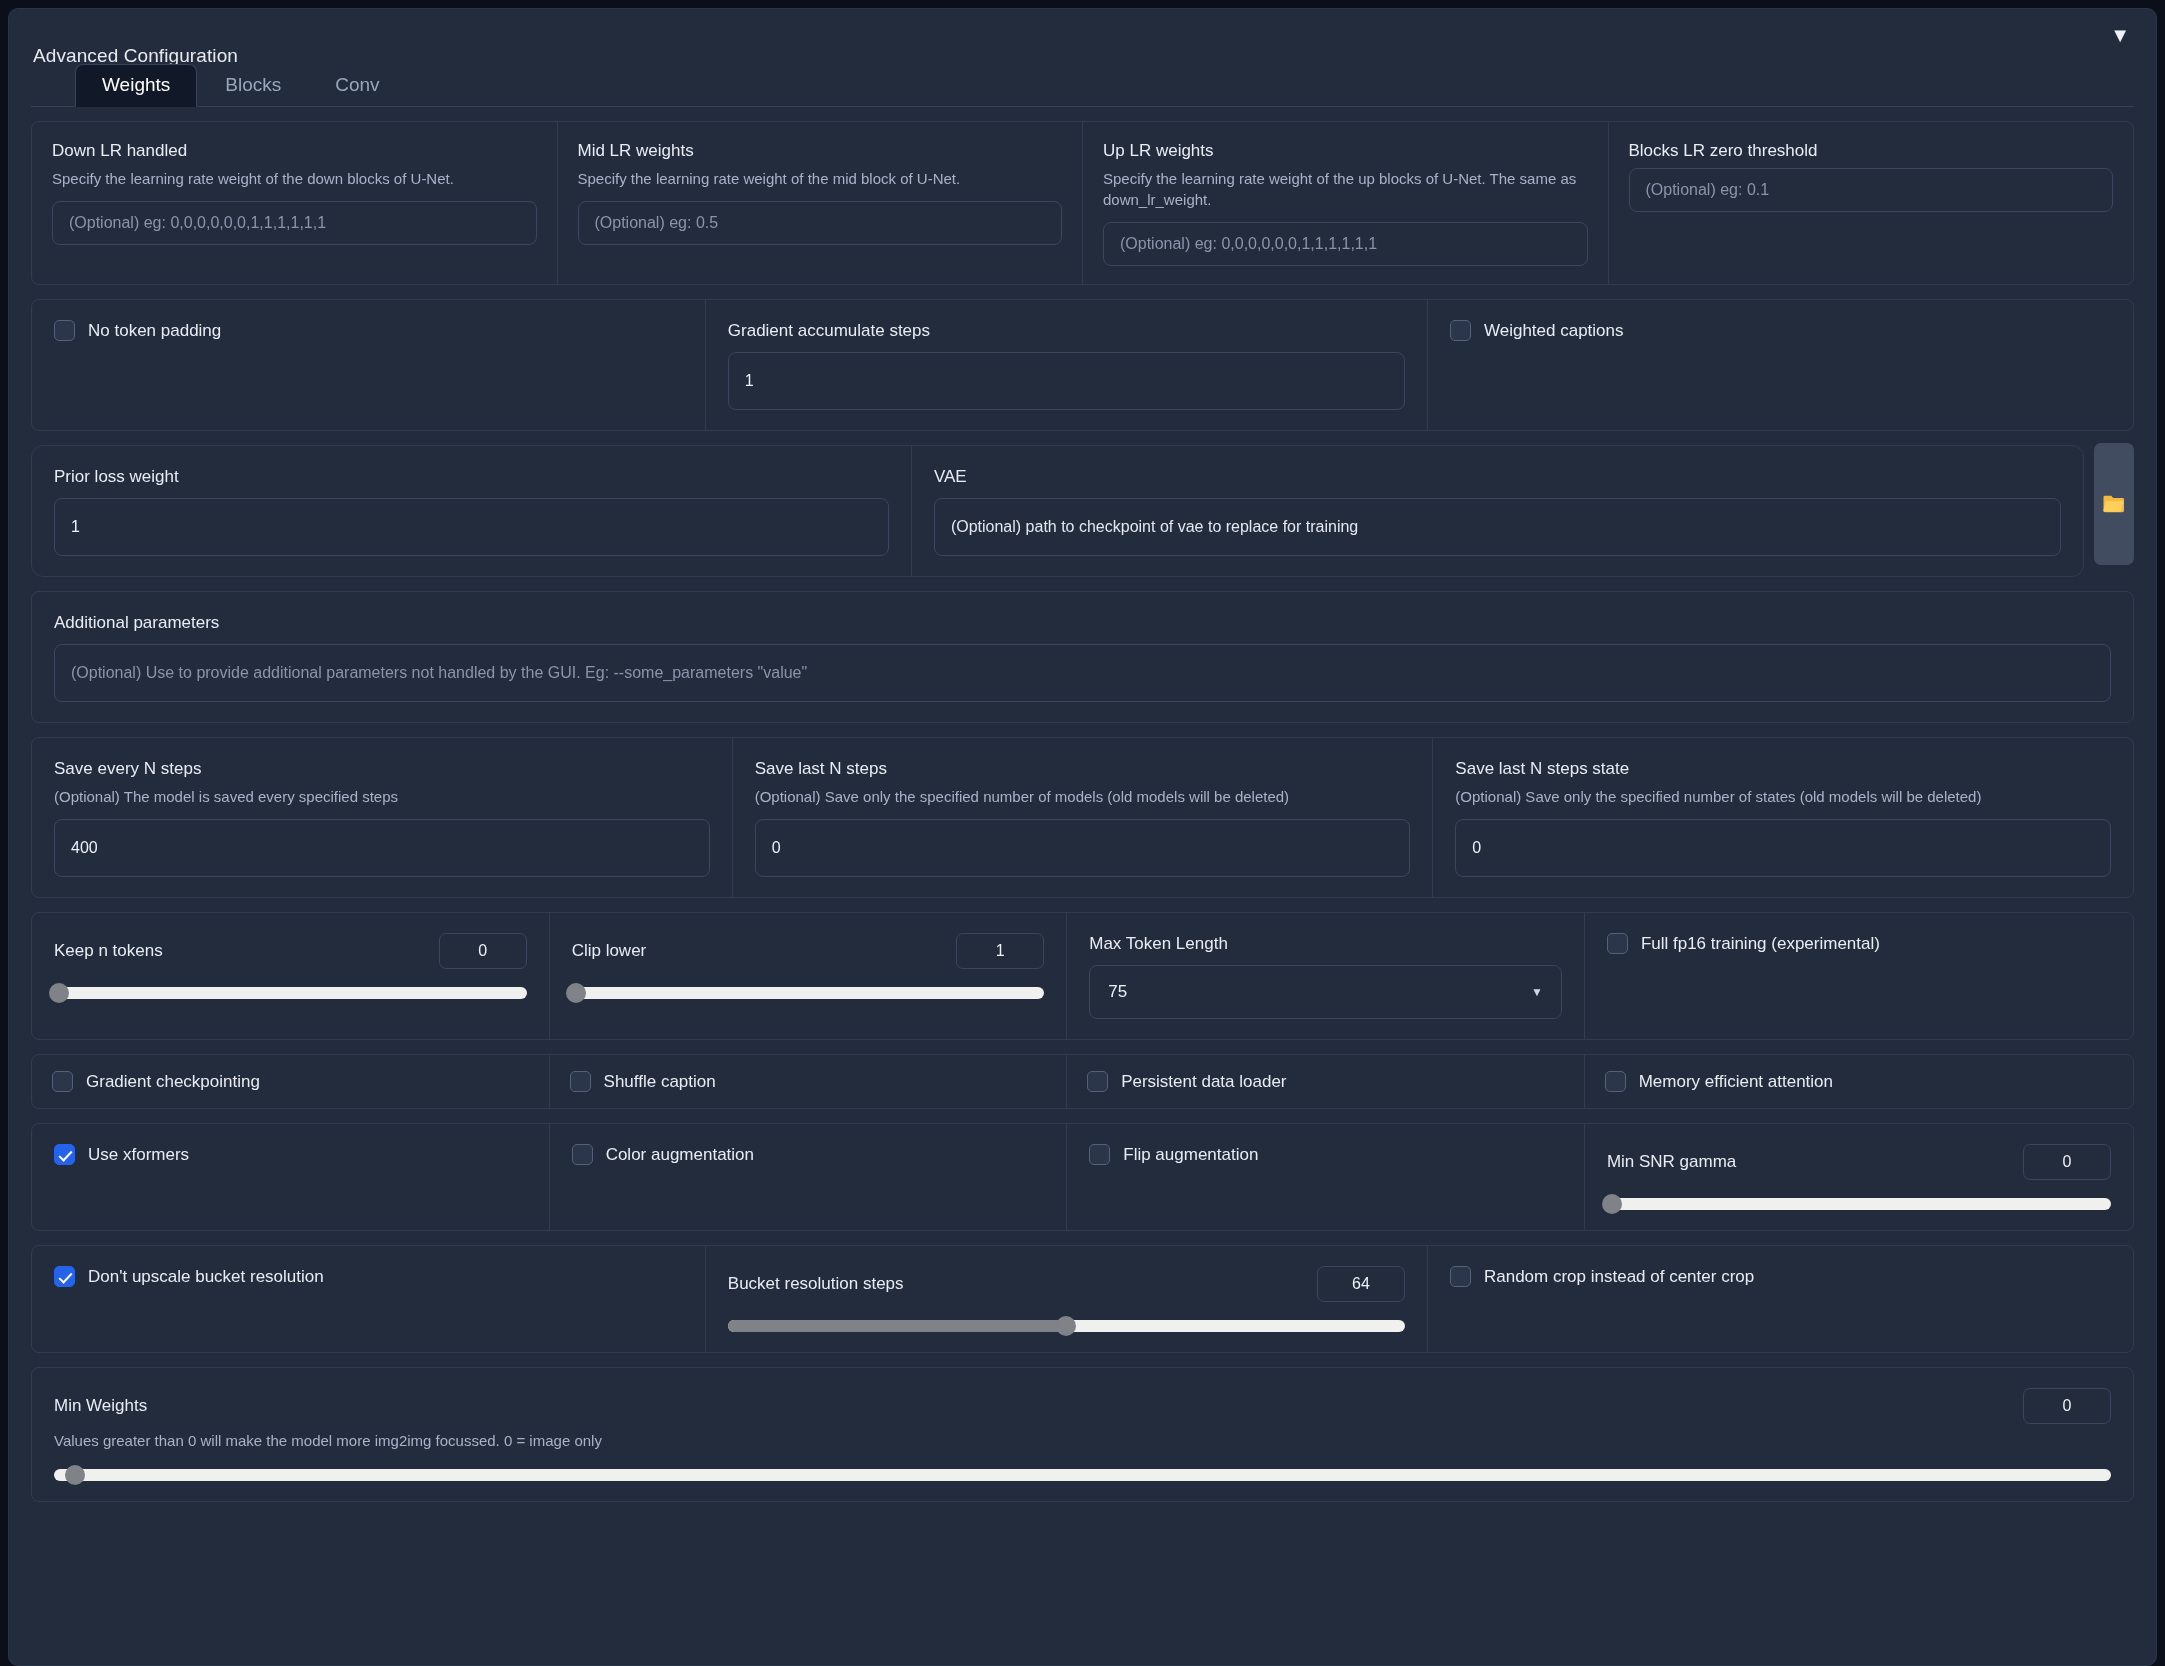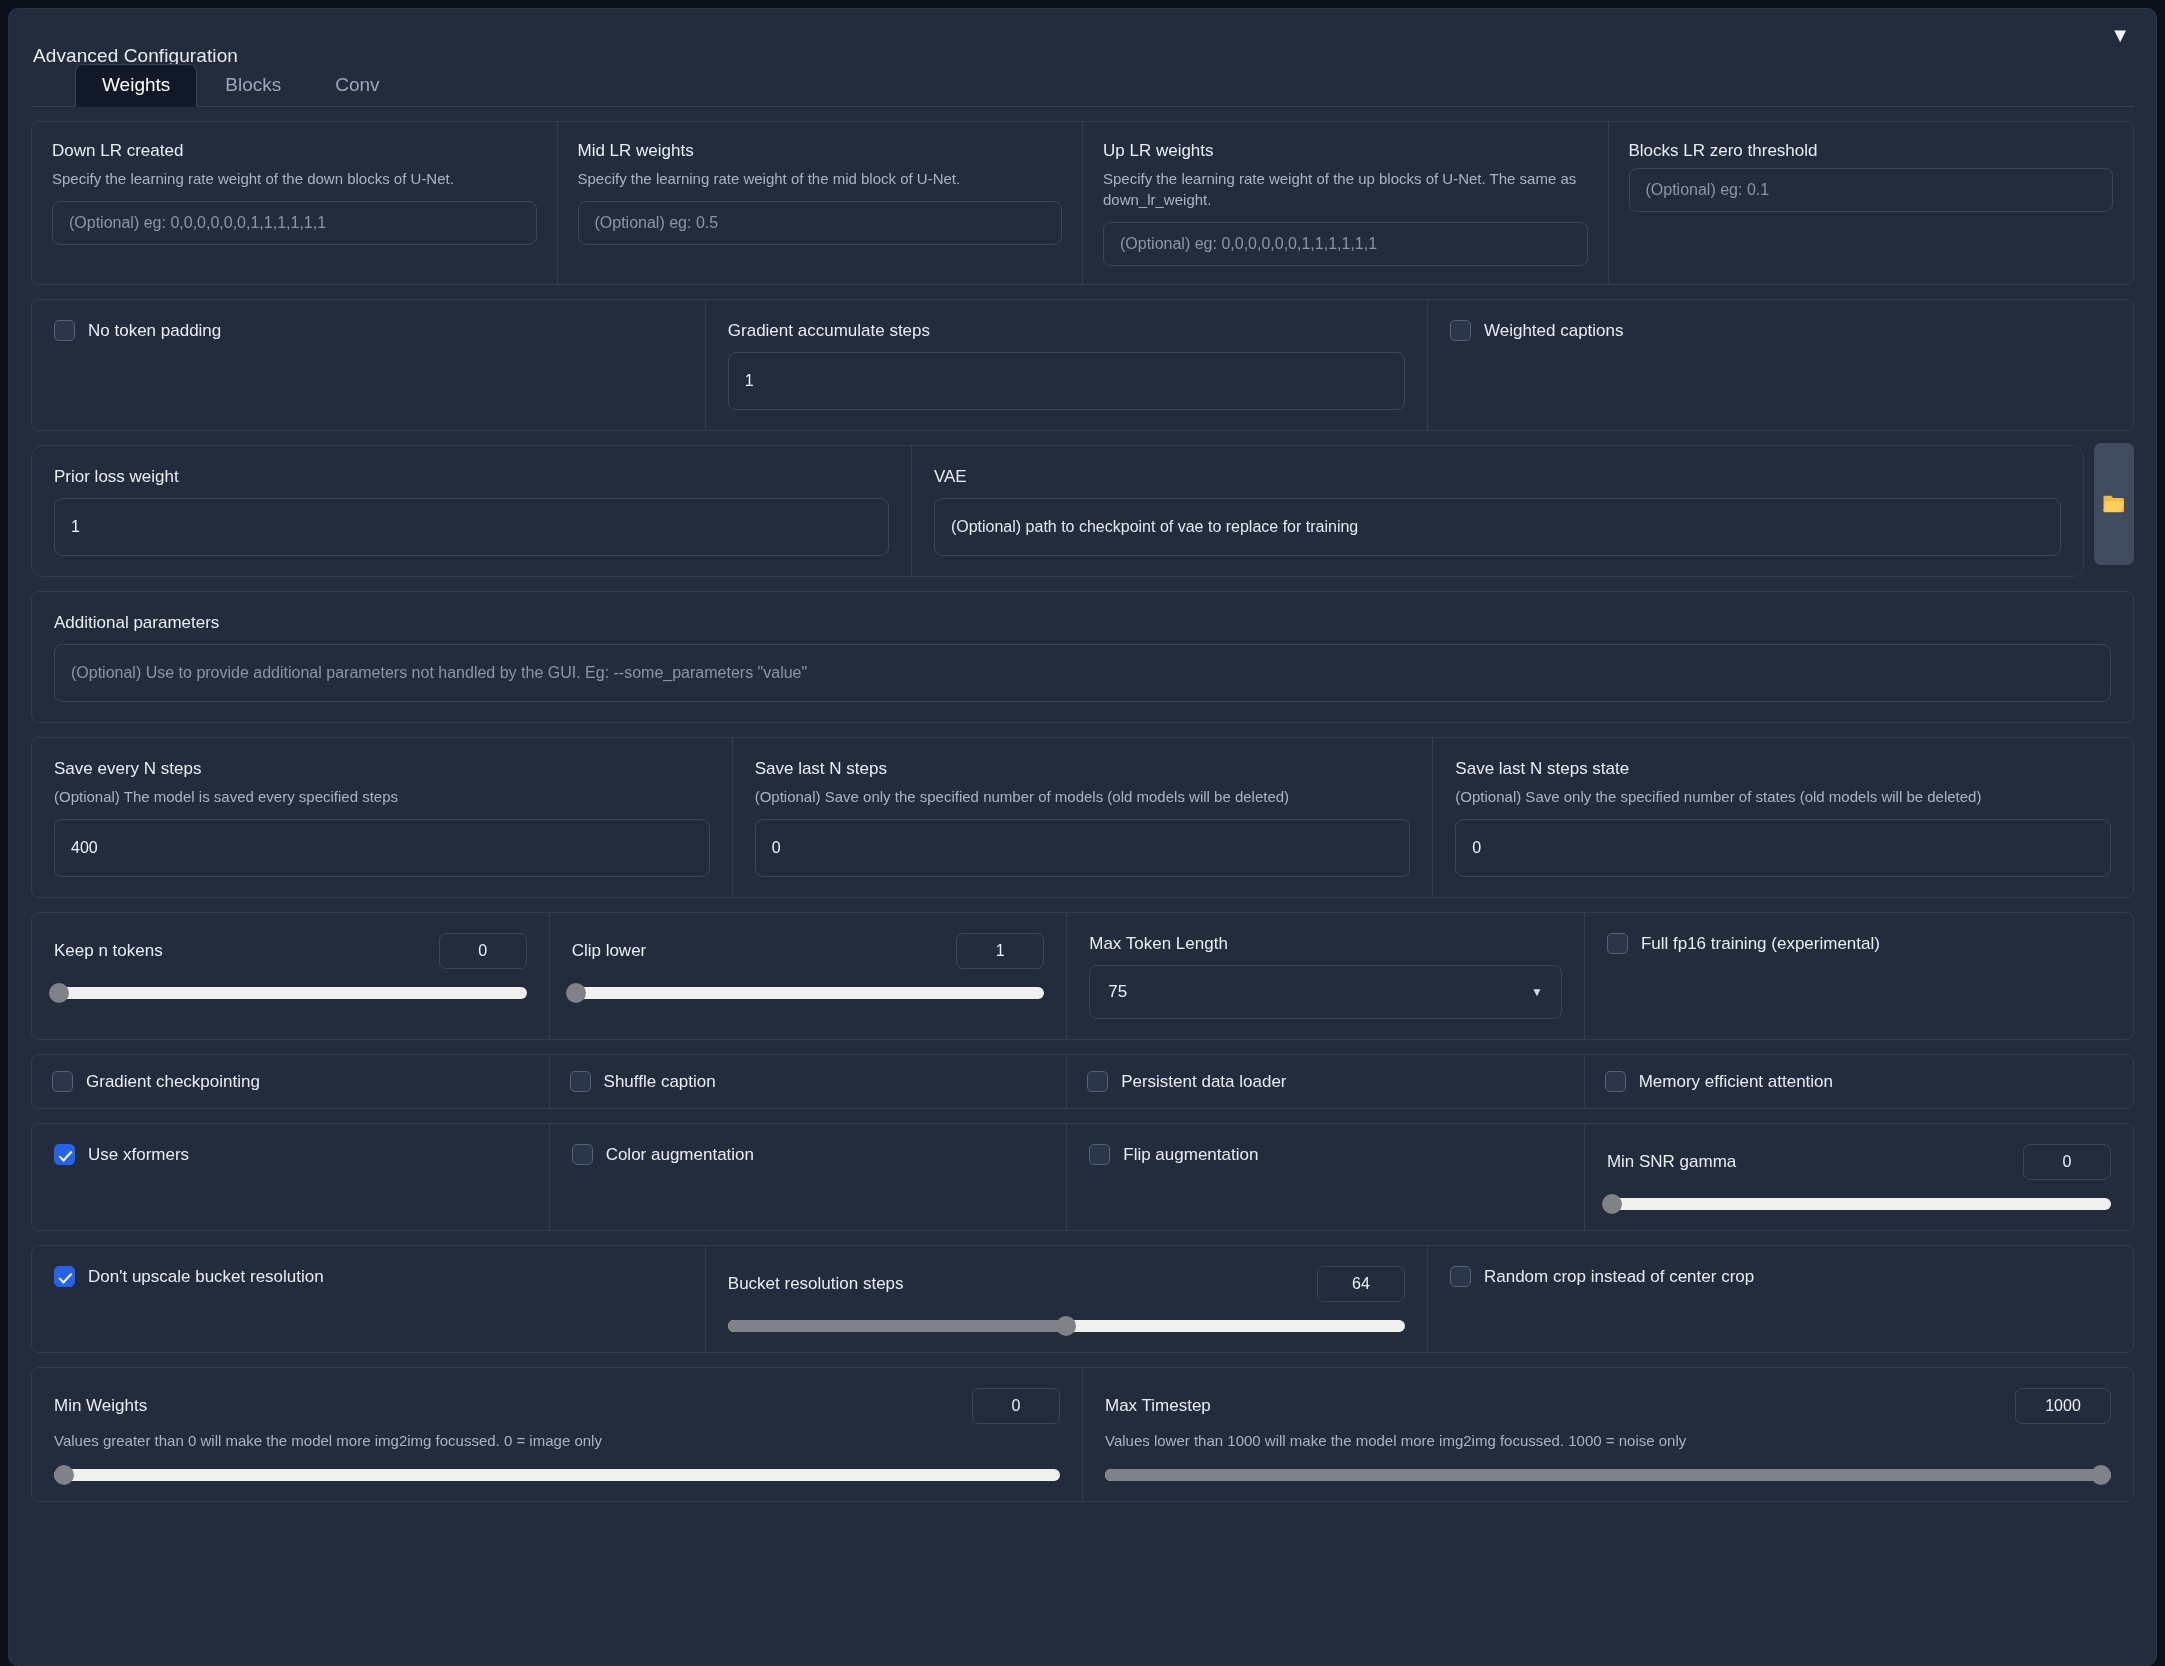--- a/index.html
+++ b/index.html
@@ -234,21 +234,21 @@
   </div>
 
   <div class="tabs">
     <div class="tab active">Weights</div>
     <div class="tab">Blocks</div>
     <div class="tab">Conv</div>
   </div>
 
   <div class="row">
     <div class="cell">
-      <div class="field-label">Down LR created</div>
+      <div class="field-label">Down LR handled</div>
       <div class="field-desc">Specify the learning rate weight of the down blocks of U-Net.</div>
       <div class="textbox placeholder">(Optional) eg: 0,0,0,0,0,0,1,1,1,1,1,1</div>
     </div>
     <div class="cell">
       <div class="field-label">Mid LR weights</div>
       <div class="field-desc">Specify the learning rate weight of the mid block of U-Net.</div>
       <div class="textbox placeholder">(Optional) eg: 0.5</div>
     </div>
     <div class="cell">
       <div class="field-label">Up LR weights</div>
@@ -444,26 +444,15 @@
     <div class="cell pad-lg">
       <div class="slider-head">
         <div class="field-label" style="margin:0;">Min Weights</div>
         <div class="slider-numbox">0</div>
       </div>
       <div class="field-desc" style="margin-top:6px; margin-bottom:0;">Values greater than 0 will make the model more img2img focussed. 0 = image only</div>
       <div class="track">
         <div class="knob" style="left:1%;"></div>
       </div>
     </div>
-    <div class="cell pad-lg">
-      <div class="slider-head">
-        <div class="field-label" style="margin:0;">Max Timestep</div>
-        <div class="slider-numbox wide">1000</div>
-      </div>
-      <div class="field-desc" style="margin-top:6px; margin-bottom:0;">Values lower than 1000 will make the model more img2img focussed. 1000 = noise only</div>
-      <div class="track">
-        <div class="fill" style="width:100%;"></div>
-        <div class="knob" style="left:99%;"></div>
-      </div>
-    </div>
   </div>
 
 </div>
 
 </body></html>

